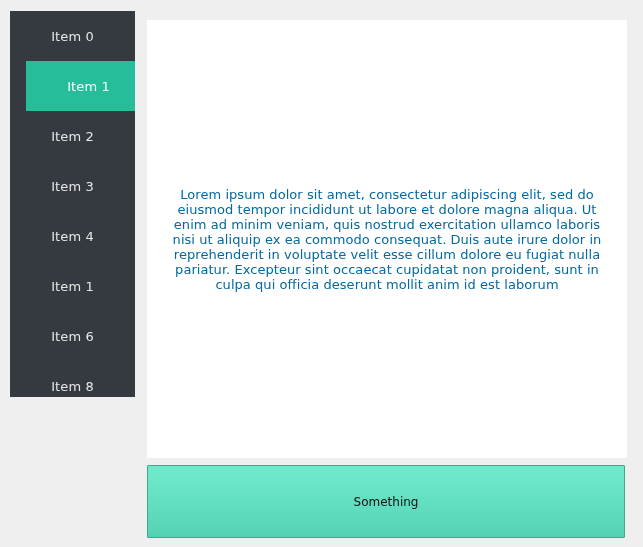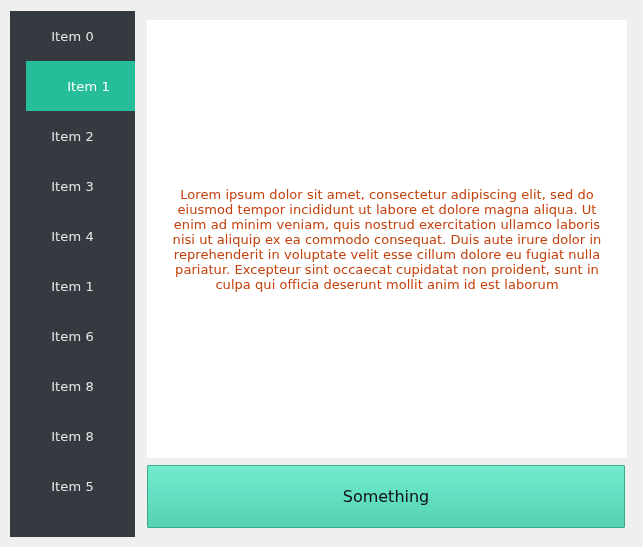--- a/index.html
+++ b/index.html
@@ -20,21 +20,21 @@
     height: 547px;
     background: #efefef;
   }
 
   
   #sidebar {
     position: absolute;
     left: 10px;
     top: 11px;
     width: 125px;
-    height: 526px;
+    height: 386px;
     background: #343a40;
     overflow: hidden;
   }
 
   .sidebar-item {
     height: 50px;
     width: 100%;
     display: flex;
     align-items: center;
     justify-content: center;
@@ -80,37 +80,37 @@
     box-sizing: border-box;
   }
 
   #paragraph-text {
     width: 440px;
     margin: 0;
     padding: 0 2px;
     text-align: center;
     font-size: 13px;
     line-height: 15px;
-    color: #c2410c;
+    color: #0369a1;
     letter-spacing: 0.05px;
   }
 
   #action-button {
     position: absolute;
     left: 0;
     top: 445px;
     width: 478px;
-    height: 63px;
+    height: 73px;
     border: 1px solid #3aa98e;
     border-radius: 1px;
     box-sizing: border-box;
     background: linear-gradient(to bottom, #72ebcd 0%, #66e3c4 38%, #55d2b2 100%);
     color: #111111;
     font-family: "DejaVu Sans", "Liberation Sans", sans-serif;
-    font-size: 16px;
+    font-size: 12px;
     line-height: 1;
     display: flex;
     align-items: center;
     justify-content: center;
     cursor: pointer;
     padding: 0;
   }
 
   #action-button-label {
     display: block;

